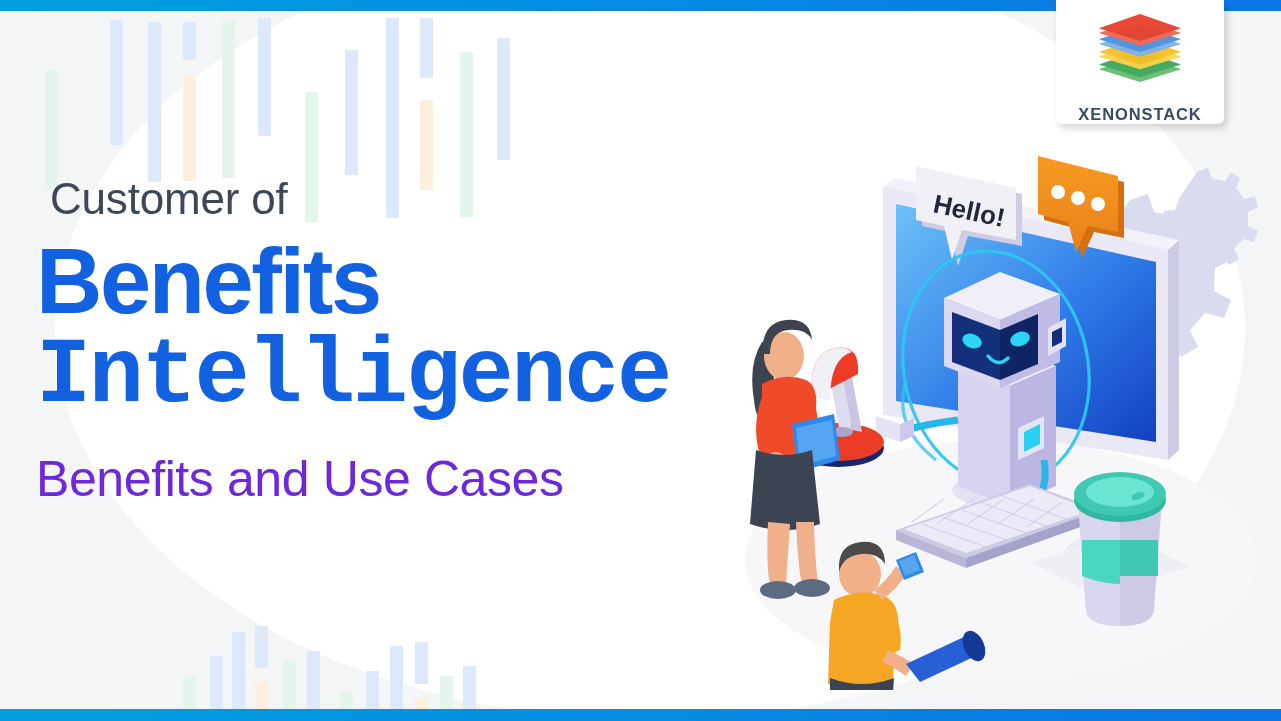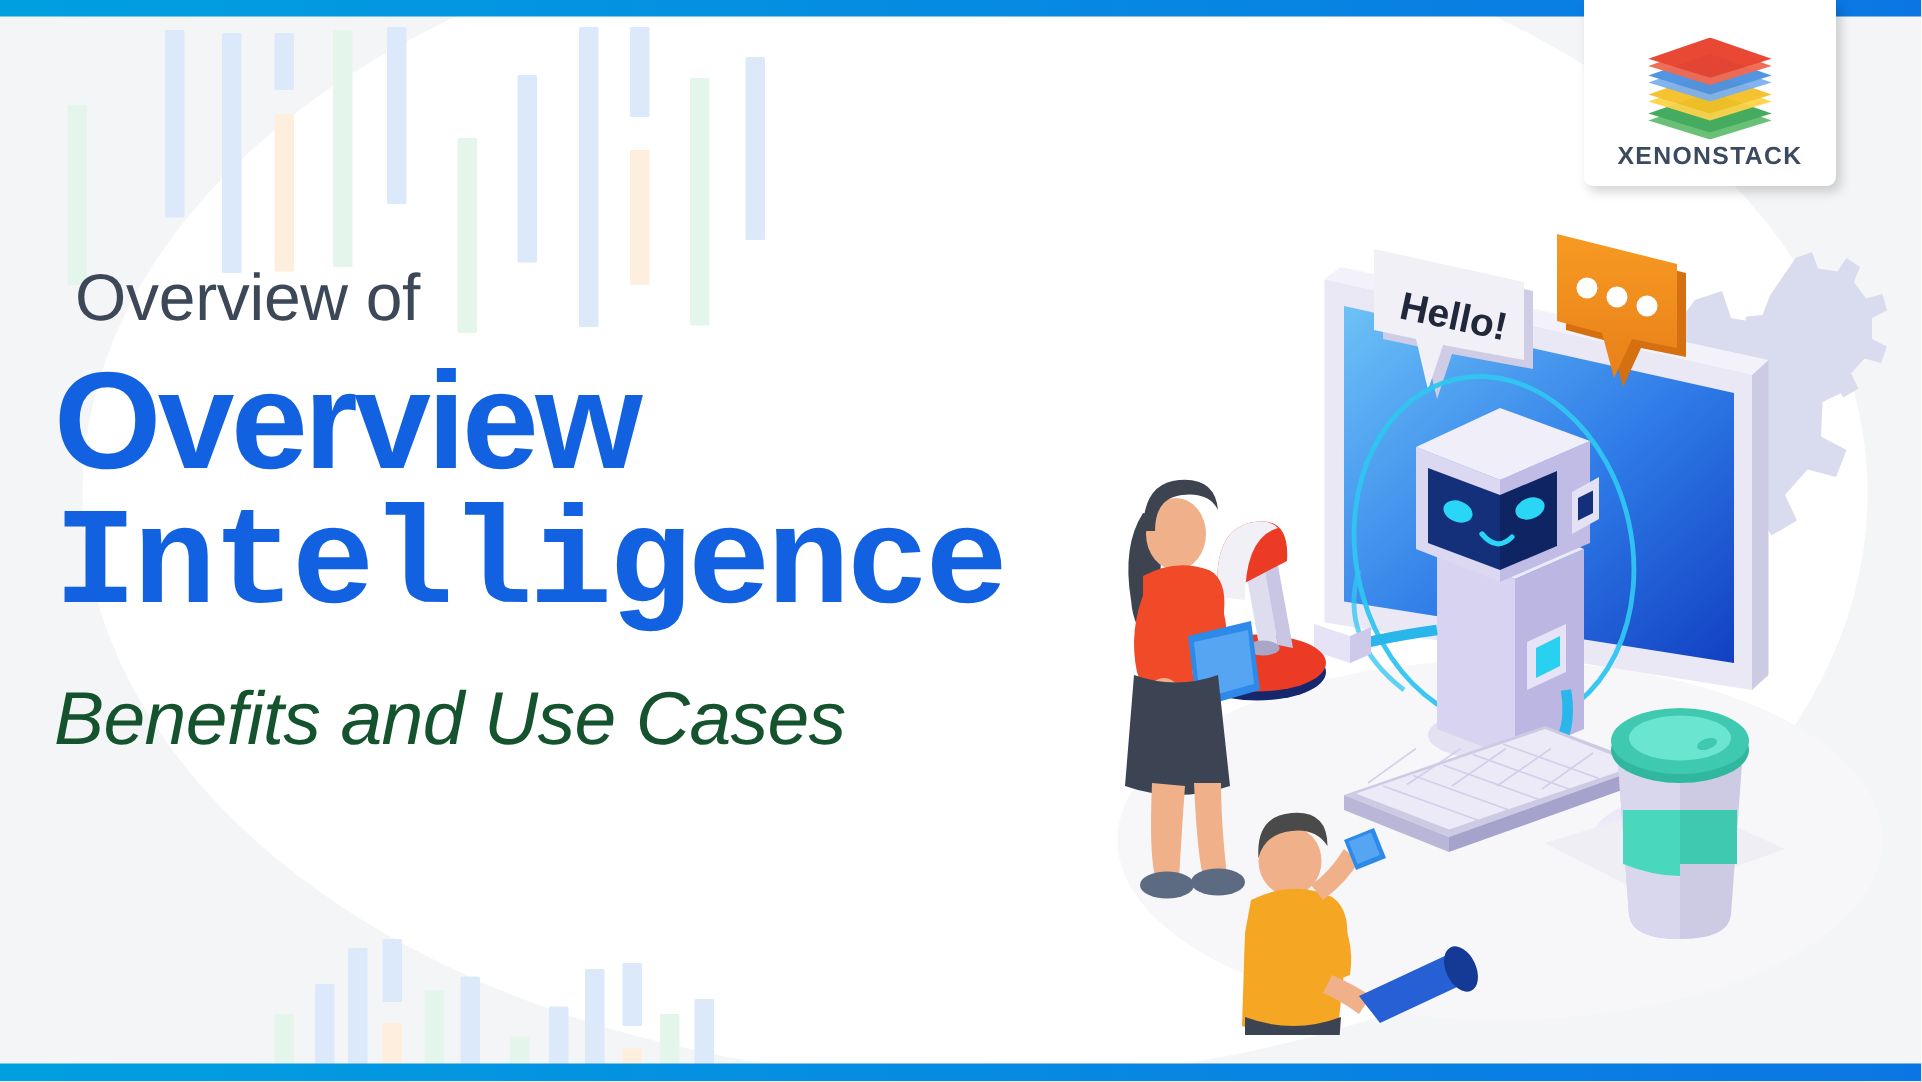--- a/index.html
+++ b/index.html
@@ -91,21 +91,21 @@
     top: 0;
     width: 168px;
     height: 124px;
     background: #ffffff;
     border-radius: 0 0 6px 6px;
     box-shadow: 3px 4px 7px rgba(0,0,0,0.17);
     z-index: 70;
     display: flex;
     flex-direction: column;
     align-items: center;
-    justify-content: center;
+    justify-content: space-between;
     padding-top: 14px;
     box-sizing: border-box;
   }
   .logo-mark { width: 96px; height: 68px; }
   .logo-word {
     font-size: 16.5px;
     font-weight: bold;
     color: #3c4a60;
     letter-spacing: 0.9px;
     margin-top: 2px;
@@ -160,26 +160,26 @@
       <div class="bar" style="left: 265px; top: 105px; width: 13px; height: 18px; background: rgb(253, 238, 221);"></div>
       <div class="bar" style="left: 290px; top: 82px; width: 13px; height: 40px; background: rgb(228, 245, 236);"></div>
       <div class="bar" style="left: 313px; top: 72px; width: 13px; height: 50px; background: rgb(220, 233, 251);"></div>
     </div>
 
   <div class="accent-bar top" style="background: linear-gradient(90deg, rgb(0, 160, 224) 0%, rgb(11, 118, 227) 100%);"></div>
 
   <div class="accent-bar bottom" style="background: linear-gradient(90deg, rgb(0, 160, 224) 0%, rgb(11, 118, 227) 100%);"></div>
 
   <div class="headline">
-    <div class="line-over" style="color: rgb(60, 72, 88);">Overview of</div>
+    <div class="line-over" style="color: rgb(60, 72, 88);">Customer of</div>
     <div class="line-main" style="color: rgb(17, 97, 224);">
-      <span class="l1">Overview</span>
+      <span class="l1">Benefits</span>
       <span class="l2">Intelligence</span>
     </div>
-    <div class="line-sub" style="color: #14532d; font-style: italic;">Benefits and Use Cases</div>
+    <div class="line-sub" style="color: #6d28d9;">Benefits and Use Cases</div>
   </div>
 
   <div class="logo-card">
     <svg class="logo-mark" viewBox="0 0 120 86">
 
       <g opacity="0.95">
         <polygon points="60,52 112,70 60,86 8,70" fill="#62bd6f"></polygon>
         <polygon points="60,46 112,64 60,80 8,64" fill="#3aa757"></polygon>
       </g>
 

